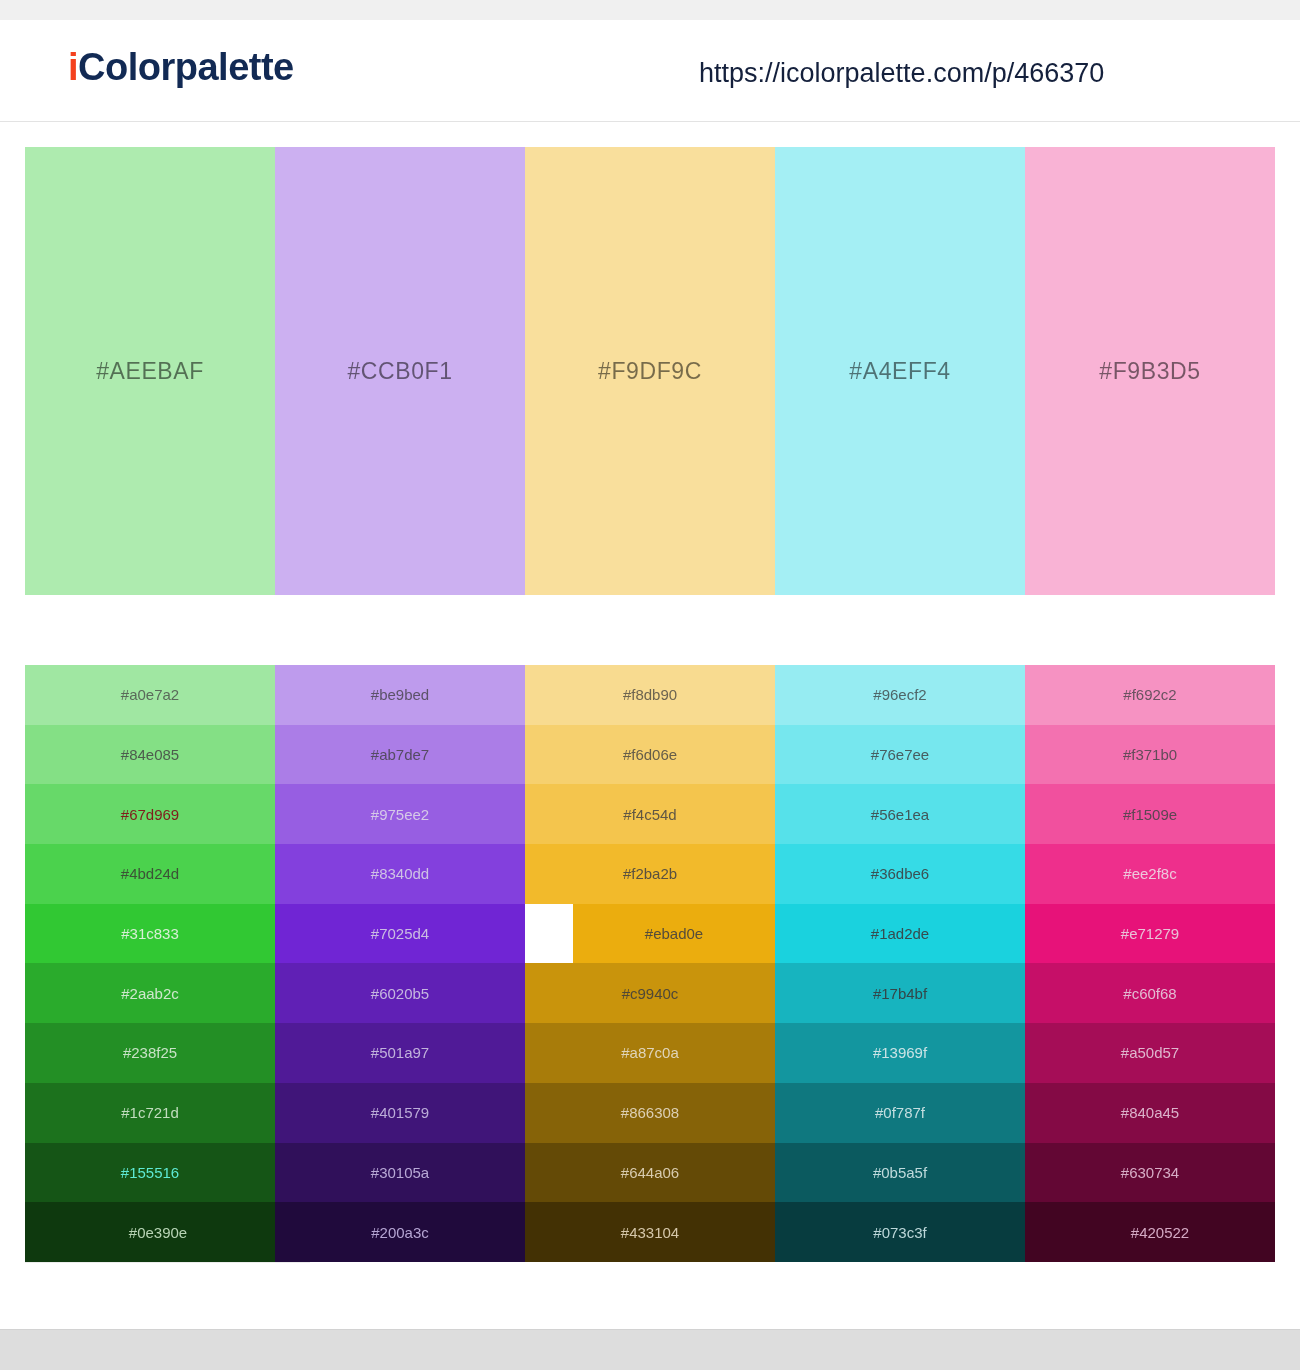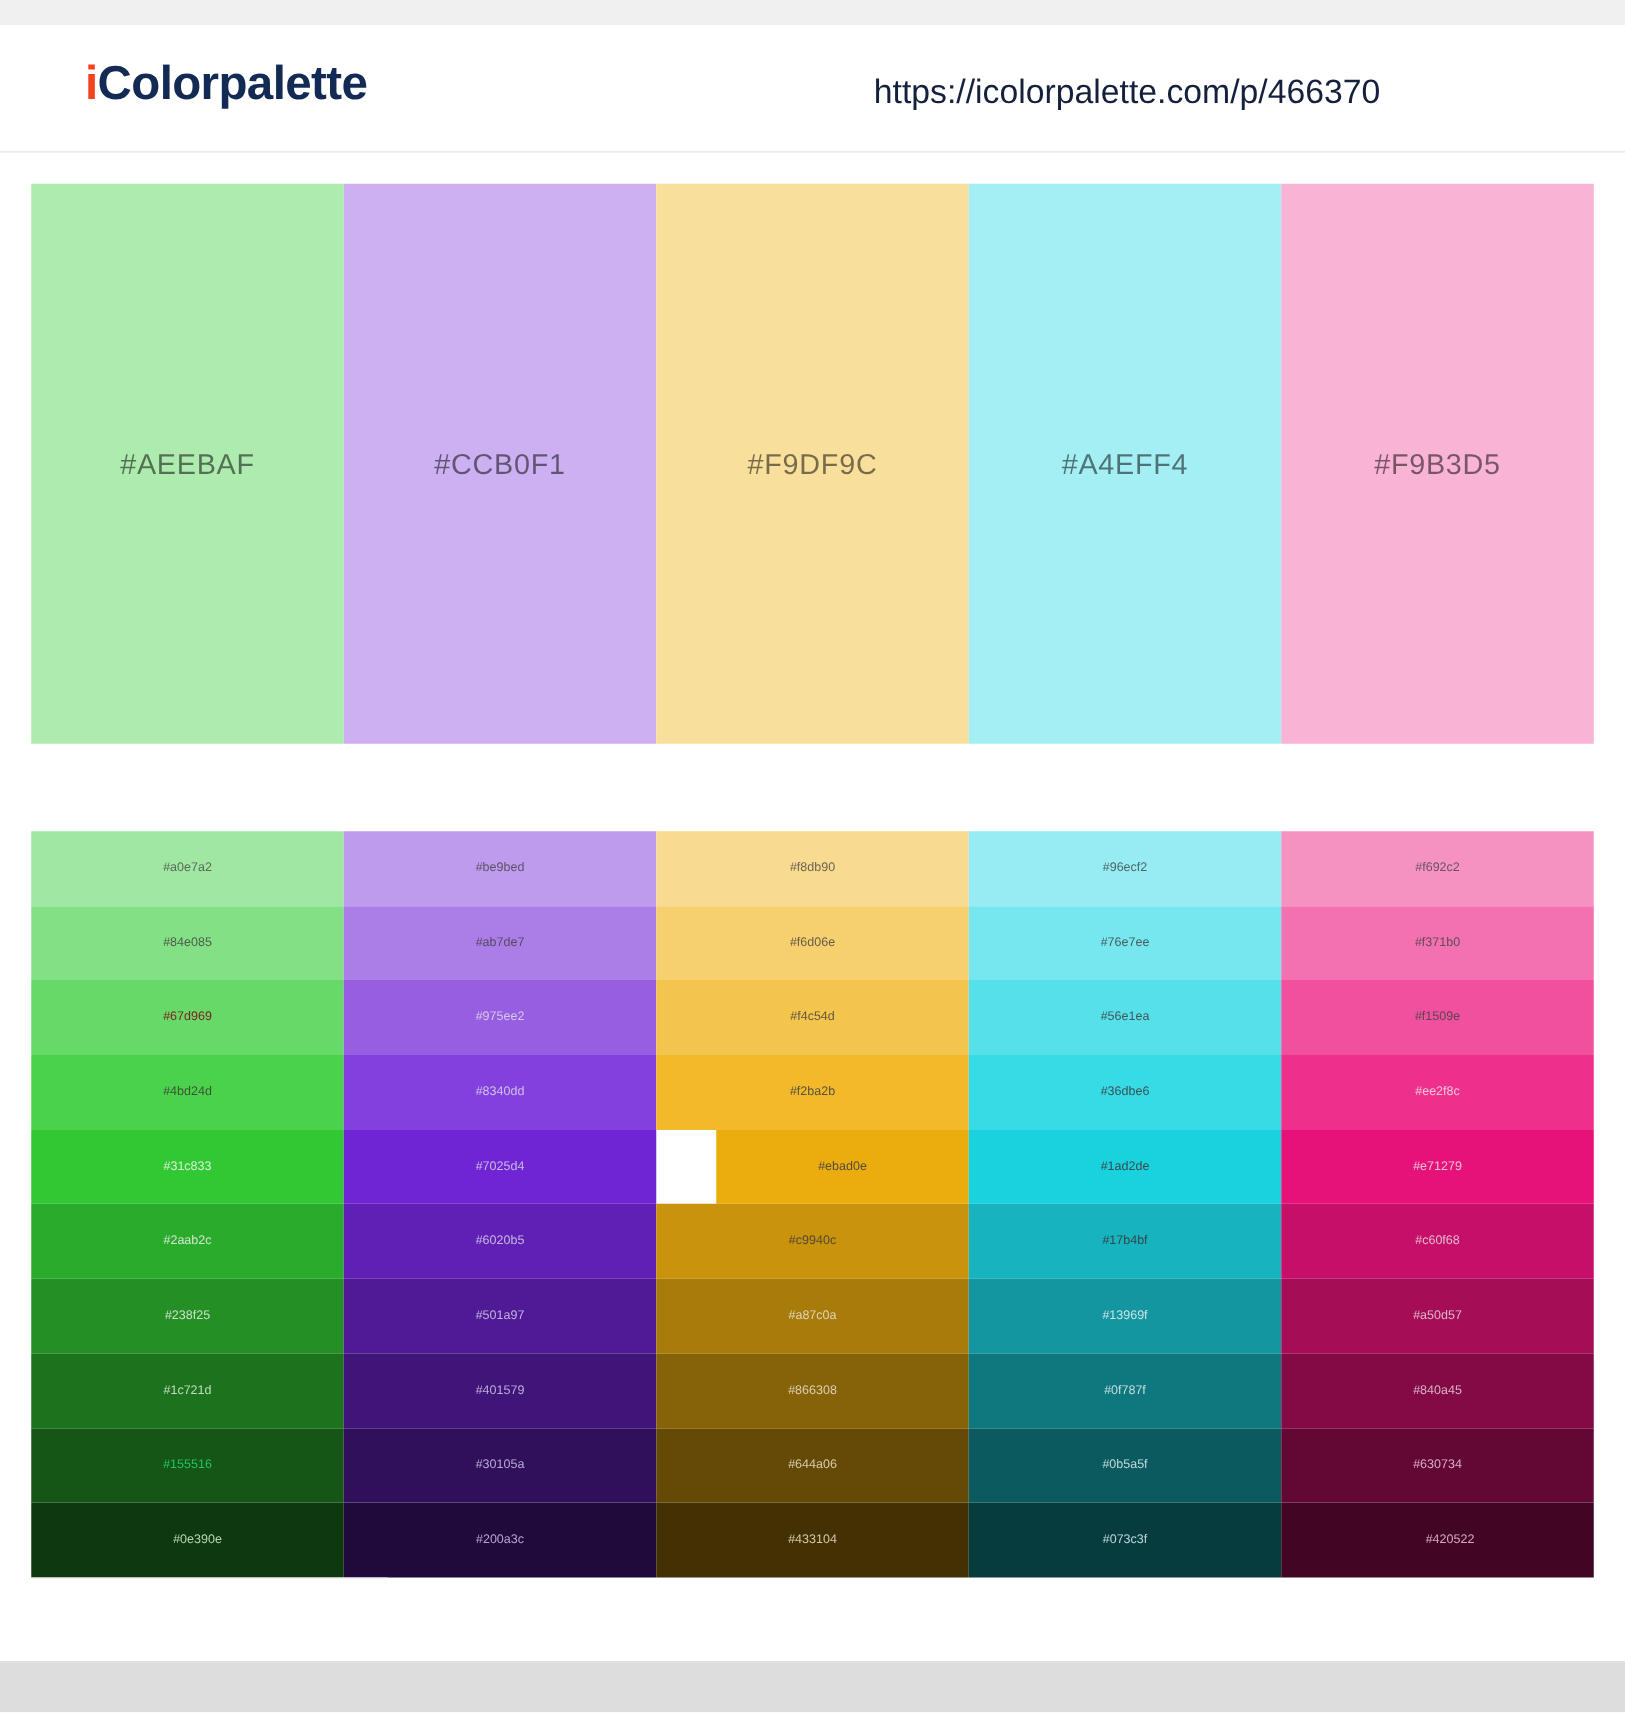--- a/index.html
+++ b/index.html
@@ -104,21 +104,21 @@
     width: 250px;
     display: flex;
     flex-direction: column;
   }
 
   .shade-cell {
     height: 59.7px;
     display: flex;
     align-items: center;
     justify-content: center;
-    font-size: 10px;
+    font-size: 15px;
     line-height: 1;
   }
 
   .shade-cell .shade-hex {
     pointer-events: none;
   }
 
   
   .content-bottom-rule {
     position: absolute;
@@ -198,21 +198,21 @@
         </div>
         <div class="shade-cell" style="background: rgb(42, 171, 44); color: rgb(207, 231, 205);">
           <span class="shade-hex">#2aab2c</span>
         </div>
         <div class="shade-cell" style="background: rgb(35, 143, 37); color: rgb(200, 226, 198);">
           <span class="shade-hex">#238f25</span>
         </div>
         <div class="shade-cell" style="background: rgb(28, 114, 29); color: rgb(194, 221, 191);">
           <span class="shade-hex">#1c721d</span>
         </div>
-        <div class="shade-cell" style="background: rgb(21, 85, 22); color: #22c55e;">
+        <div class="shade-cell" style="background: rgb(21, 85, 22); color: #5eead4;">
           <span class="shade-hex">#155516</span>
         </div>
         <div class="shade-cell" style="background: rgb(14, 57, 14); color: rgb(184, 212, 181); padding-left: 16px;">
           <span class="shade-hex">#0e390e</span>
         </div>
       </div>
       <div class="shade-column">
         <div class="shade-cell" style="background: rgb(190, 155, 237); color: rgb(92, 82, 105);">
           <span class="shade-hex">#be9bed</span>
         </div>

